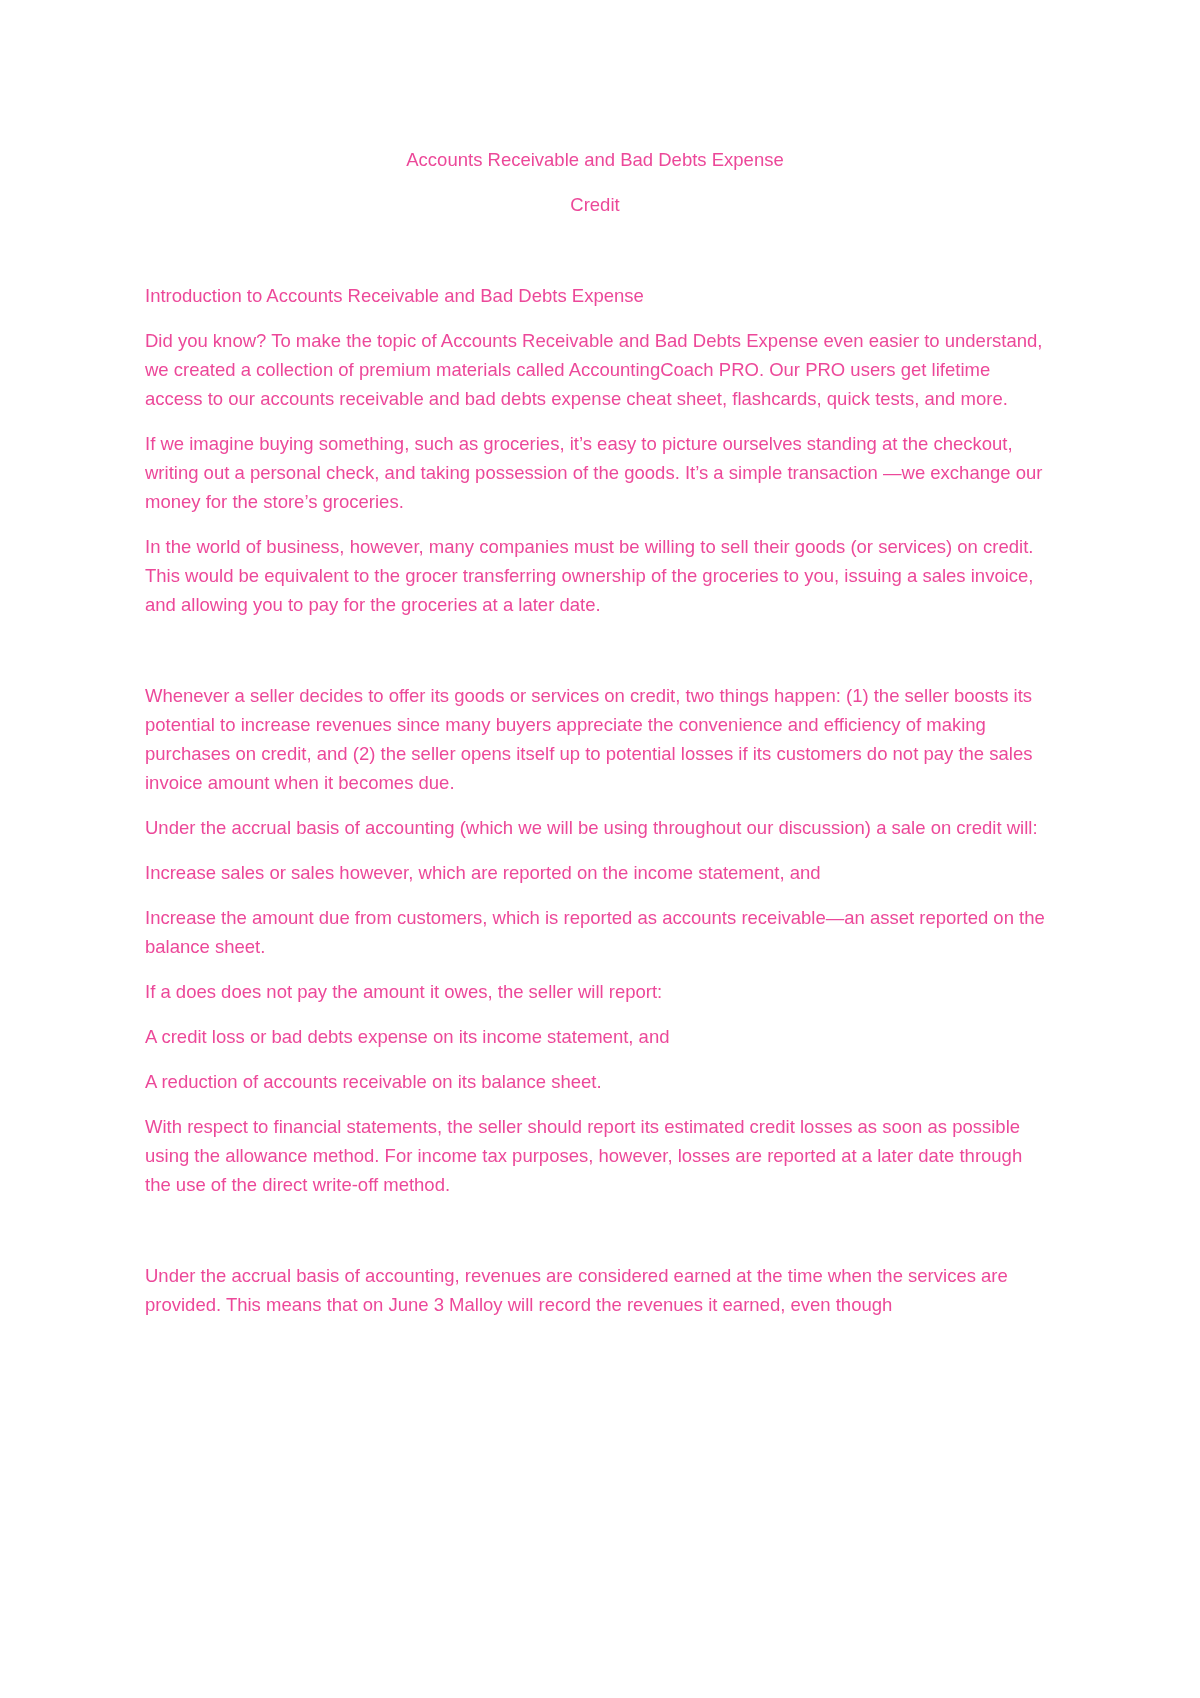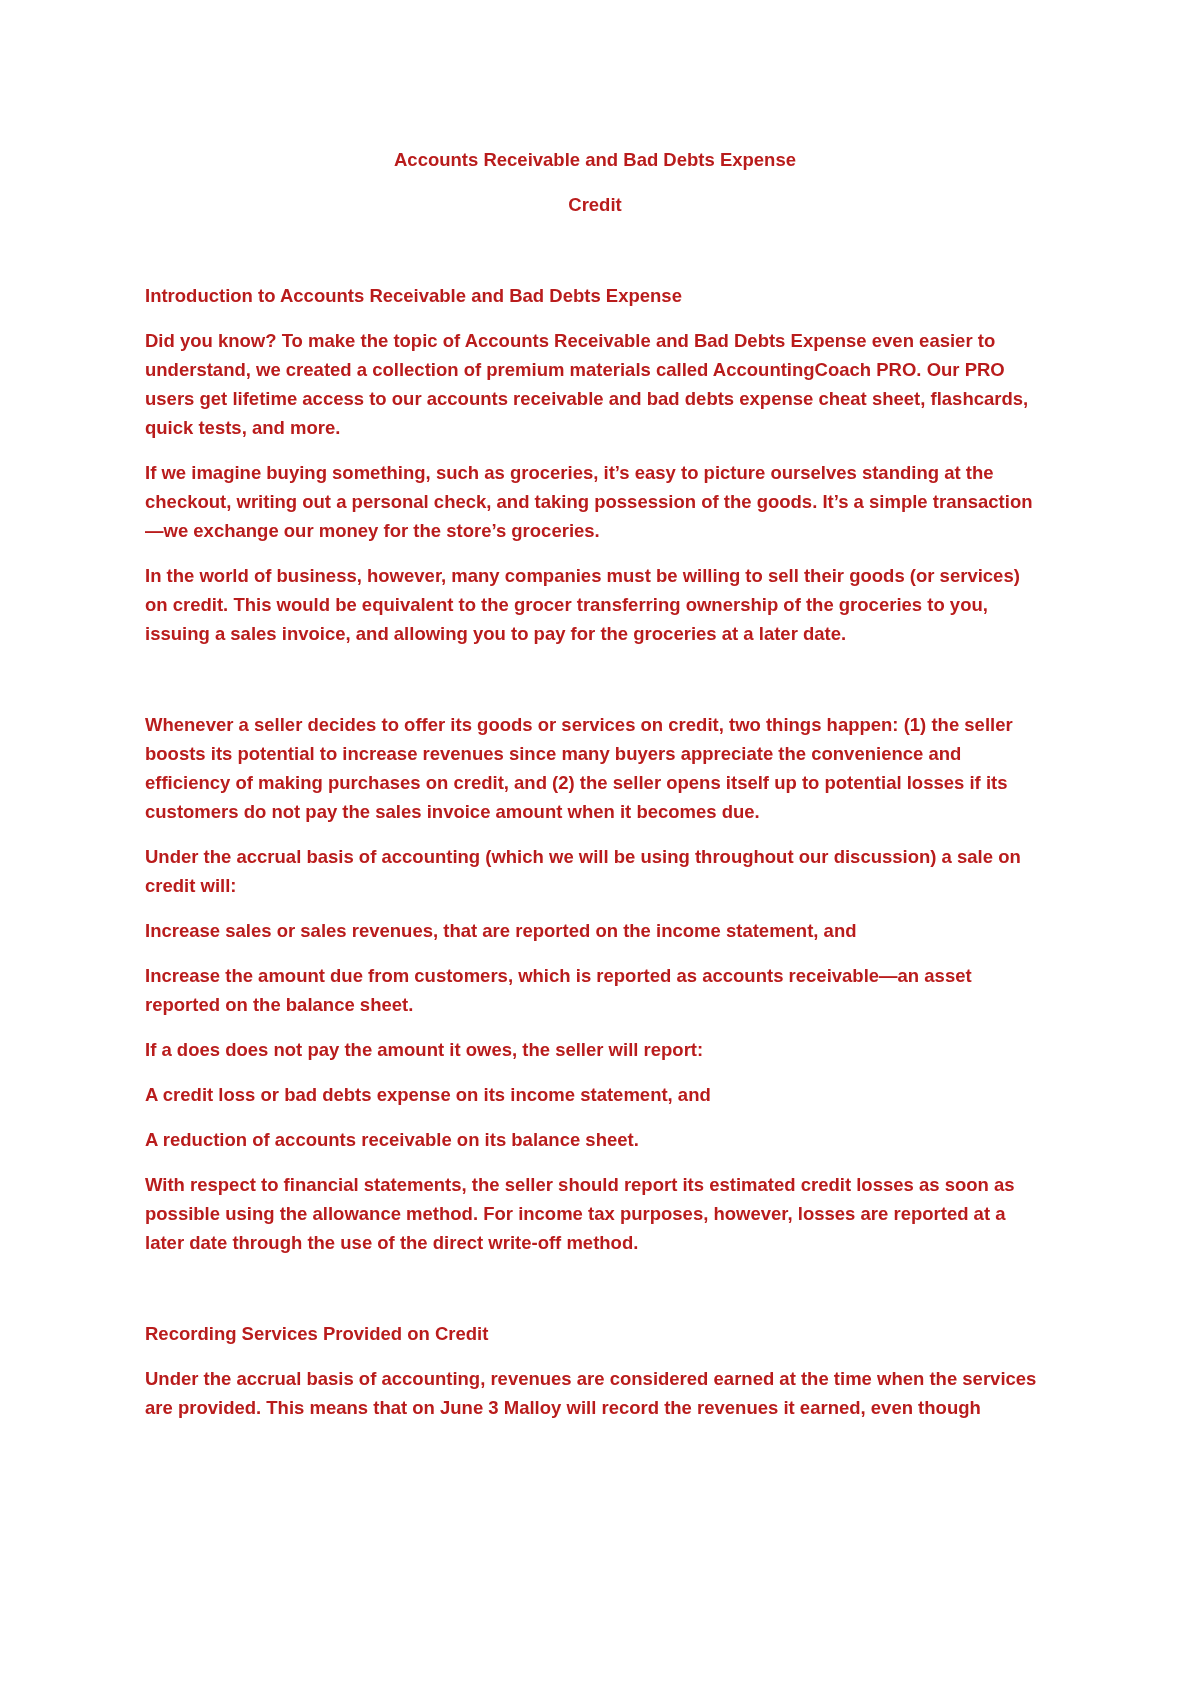--- a/index.html
+++ b/index.html
@@ -18,22 +18,22 @@
     width: 1200px;
     height: 1698px;
     padding: 145px 155px 0 145px;
     background: #ffffff;
     color: #0b0b0b;
   }
   .doc p {
     margin: 0 0 16px 0;
     font-size: 18.5px;
     line-height: 29px;
-    font-weight: 700;
-    color: #b91c1c;
+    font-weight: 400;
+    color: #ec4899;
   }
   .doc p.centered {
     text-align: center;
   }
   .blank-line {
     height: 46px;
   }
 </style>
 </head>
 <body>
@@ -53,32 +53,31 @@
   <p>If we imagine buying something, such as groceries, it’s easy to picture ourselves standing at the checkout, writing out a personal check, and taking possession of the goods. It’s a simple transaction —we exchange our money for the store’s groceries.</p>
 
   <p>In the world of business, however, many companies must be willing to sell their goods (or services) on credit. This would be equivalent to the grocer transferring ownership of the groceries to you, issuing a sales invoice, and allowing you to pay for the groceries at a later date.</p>
 
   <div class="blank-line"></div>
 
   <p>Whenever a seller decides to offer its goods or services on credit, two things happen: (1) the seller boosts its potential to increase revenues since many buyers appreciate the convenience and efficiency of making purchases on credit, and (2) the seller opens itself up to potential losses if its customers do not pay the sales invoice amount when it becomes due.</p>
 
   <p>Under the accrual basis of accounting (which we will be using throughout our discussion) a sale on credit will:</p>
 
-  <p>Increase sales or sales revenues, that are reported on the income statement, and</p>
+  <p>Increase sales or sales however, which are reported on the income statement, and</p>
 
   <p>Increase the amount due from customers, which is reported as accounts receivable—an asset reported on the balance sheet.</p>
 
   <p>If a does does not pay the amount it owes, the seller will report:</p>
 
   <p>A credit loss or bad debts expense on its income statement, and</p>
 
   <p>A reduction of accounts receivable on its balance sheet.</p>
 
   <p>With respect to financial statements, the seller should report its estimated credit losses as soon as possible using the allowance method. For income tax purposes, however, losses are reported at a later date through the use of the direct write-off method.</p>
 
   <div class="blank-line"></div>
 
-  <p>Recording Services Provided on Credit</p>
 
 
   <p>Under the accrual basis of accounting, revenues are considered earned at the time when the services are provided. This means that on June 3 Malloy will record the revenues it earned, even though</p>
 
 </div>
 
 </body></html>

